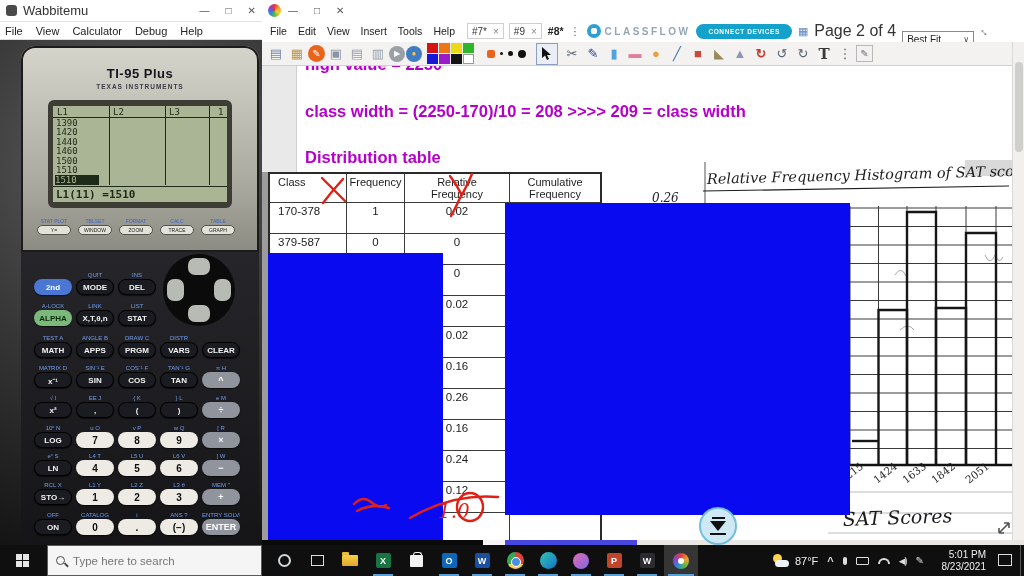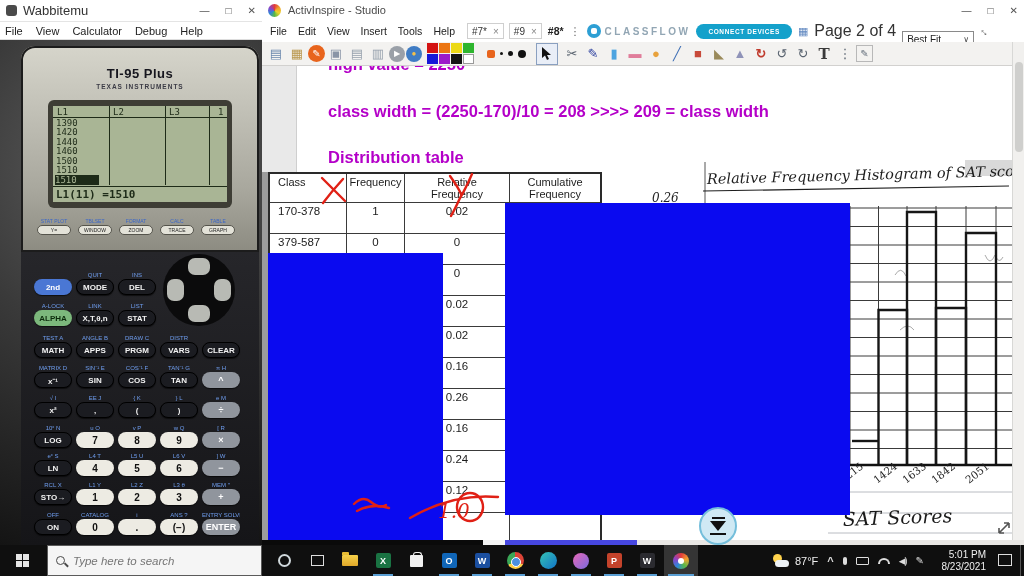--- a/index.html
+++ b/index.html
@@ -79,21 +79,21 @@
   .pal-wrap { width:50px; height:22px; display:flex; flex-wrap:wrap; gap:1px; align-content:center; margin:0 4px; }
   .pal { width:11px; height:10px; display:block; }
   .dots { display:flex; align-items:center; gap:5px; margin:0 6px; }
   .dot { border-radius:50%; background:#111; }
   .dot-o { background:#e8641c; width:8px; height:8px; border-radius:2px; }
   .cursor-box { width:22px; height:22px; border:1px solid #8aa0c0; background:#e9eef7; display:flex; align-items:center; justify-content:center; margin:0 4px; }
 
   .ai-canvas { left:0; top:66px; width:762px; height:487px; background:#fff; overflow:hidden; }
   .gray-strip { left:0; top:0; width:35px; height:106px; background:#e9e9e9; border-right:1px solid #cfcfcf; }
   .gray-rail { left:0; top:106px; width:6px; height:381px; background:#9c9c9c; }
-  .mag { color:#b400c8; font-weight:bold; font-size:16.5px; white-space:nowrap;margin-left:23px; }
+  .mag { color:#b400c8; font-weight:bold; font-size:16.5px; white-space:nowrap; }
 
   .dist-table { left:6px; top:106px; width:334px; border:2px solid #2a2a2a; background:#fff; }
   .trow { display:flex; }
   .tc { border-right:1px solid #3a3a3a; border-bottom:1px solid #3a3a3a; font-size:11.5px; color:#1c1c1c; padding-top:2px; overflow:hidden; }
   .tc:last-child { border-right:none; }
   .tc0 { width:77px; padding-left:8px; }
   .tc1 { width:58px; text-align:center; }
   .tc2 { width:105px; text-align:center; }
   .tc3 { width:90px; text-align:center; }
   .th { height:29px; font-size:11px; }
@@ -118,21 +118,21 @@
   .ai-thumb { left:2px; top:20px; width:8px; height:90px; background:#cfcfcd; border-radius:4px; }
 
   
   #taskbar { left:0; top:545px; width:1024px; height:31px; background:#0f0f0f; z-index:50; }
   .start { left:0; top:0; width:46px; height:31px; display:flex; align-items:center; justify-content:center; }
   .winlogo { width:14px; height:14px; display:grid; grid-template-columns:6px 6px; grid-template-rows:6px 6px; gap:1px; }
   .winlogo i { background:#e6e6e6; }
   .search { left:47px; top:0; width:215px; height:31px; background:#f5f5f5; border:1px solid #5a5a5a; display:flex; align-items:center; padding:0 8px; }
   .mag-ico { width:9px; height:9px; border:1.5px solid #4a4a4a; border-radius:50%; position:relative; margin-right:8px; flex:none; }
   .mag-ico::after { content:""; position:absolute; left:7px; top:7px; width:5px; height:1.5px; background:#4a4a4a; transform:rotate(45deg); }
-  .search input { border:none; outline:none; background:transparent; font-size:11.5px; color:#333; width:170px; font-family:"Liberation Sans",sans-serif;font-style:italic; }
+  .search input { border:none; outline:none; background:transparent; font-size:11.5px; color:#333; width:170px; font-family:"Liberation Sans",sans-serif; }
   .tb-ico { position:absolute; top:0; width:32px; height:31px; display:flex; align-items:center; justify-content:center; }
   .openbar { position:absolute; bottom:0; left:6px; width:20px; height:2px; background:#5a9fd4; }
   .sq { width:15px; height:15px; border-radius:2px; color:#fff; font-size:9px; font-weight:bold; display:flex; align-items:center; justify-content:center; }
   .cortana { width:13px; height:13px; border:2px solid #d0d8dc; border-radius:50%; }
   .taskview { width:13px; height:11px; border:1.5px solid #ddd; }
   .folder { width:16px; height:11px; background:linear-gradient(#f6d14a,#e0a82a); border-radius:1px; position:relative; }
   .folder::before { content:""; position:absolute; left:0; top:-3px; width:7px; height:3px; background:#e8bc34; border-radius:1px 1px 0 0; }
   .storebag { width:13px; height:12px; background:#f2f2f2; border-radius:1px; position:relative; }
   .storebag::before { content:""; position:absolute; left:3px; top:-3px; width:7px; height:4px; border:1.5px solid #f2f2f2; border-bottom:none; border-radius:3px 3px 0 0; }
   .chrome { width:17px; height:17px; border-radius:50%; background:conic-gradient(#dd4437 0 33%, #ffce44 33% 66%, #3aa757 66% 100%); position:relative; }
@@ -438,21 +438,20 @@
             <div class="key k-gray">ENTER</div>
           </div>
         </div>
     </div>
   </div>
 </div>
 
 <div class="abs" id="activ">
   <div class="abs ai-titlebar">
     <div class="ai-appicon"></div>
-    <div class="ai-title">ActivInspire - Studio</div>
     <div class="winctl">
       <span>—</span>
       <span>□</span>
       <span>✕</span>
     </div>
   </div>
 
   <div class="abs ai-menurow">
     <div class="ai-menu">
 

